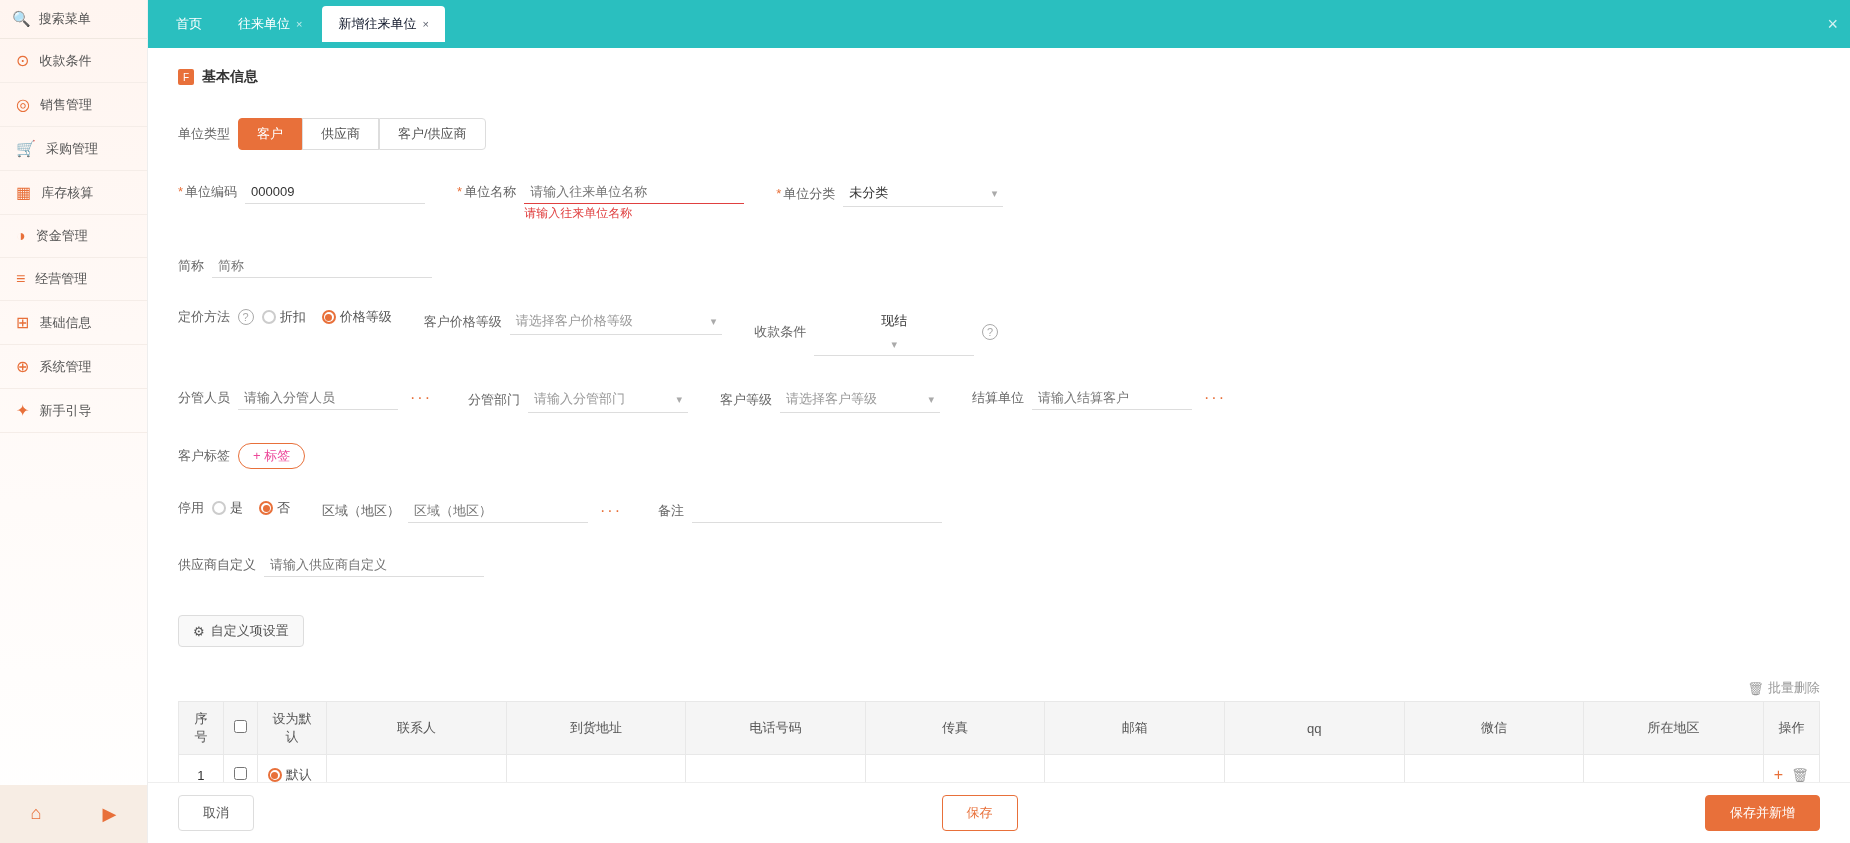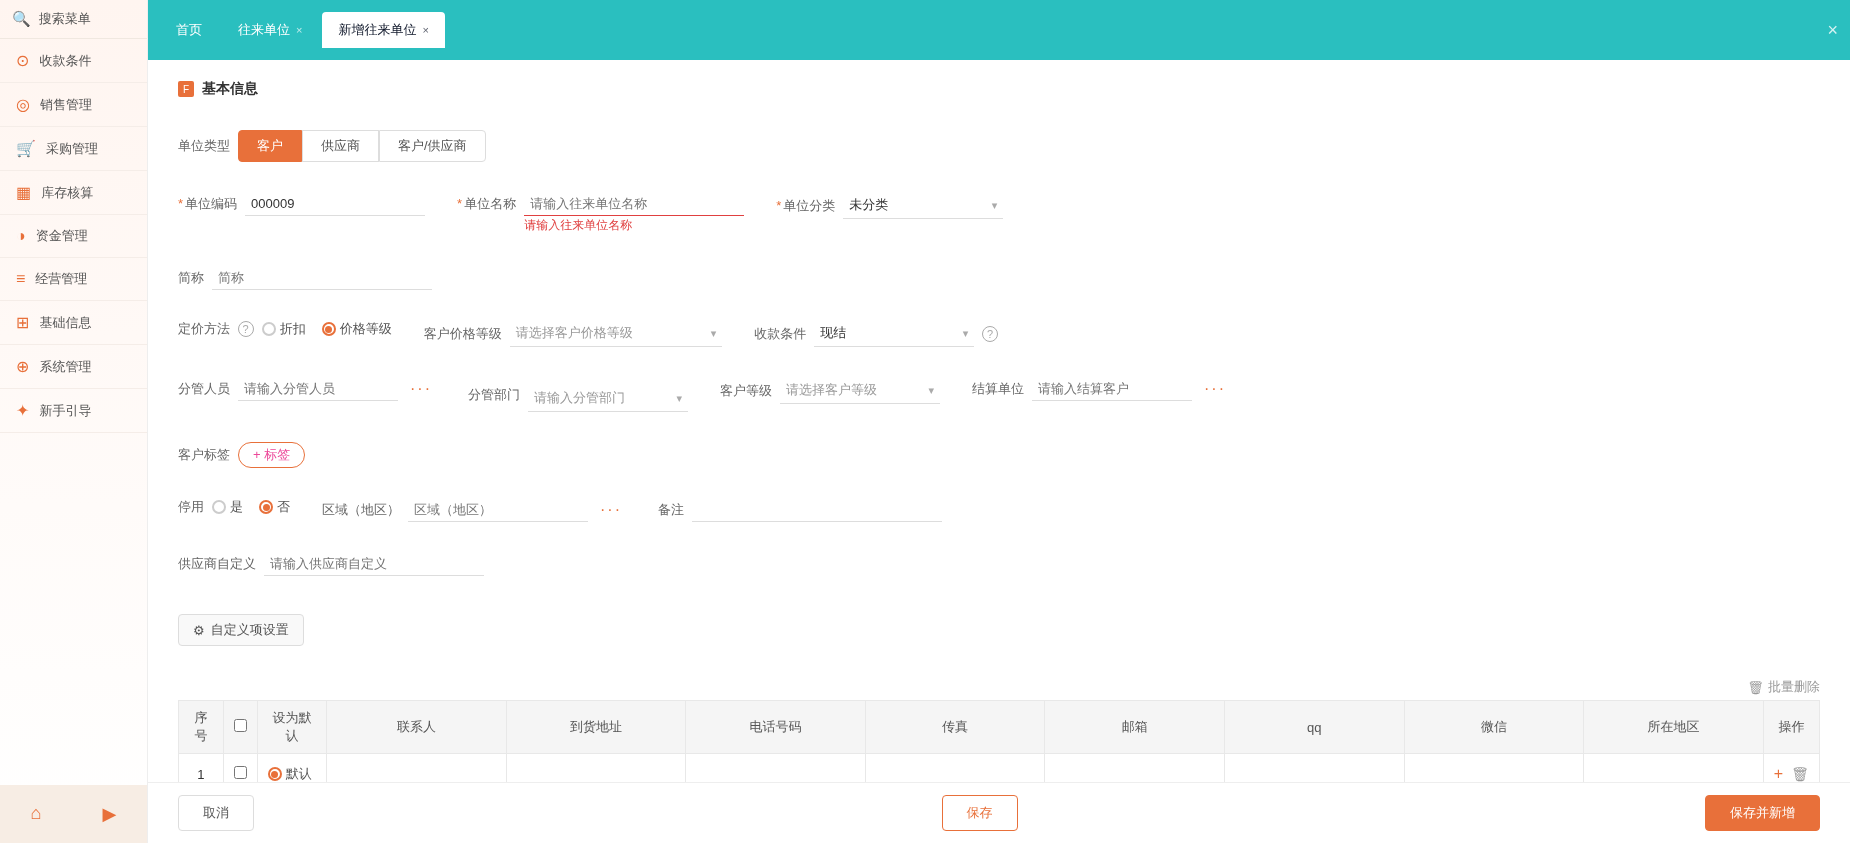--- a/index.html
+++ b/index.html
@@ -43,21 +43,21 @@
       display: flex;
       flex-direction: column;
       overflow: hidden;
     }
 
     
     .tab-bar {
       display: flex;
       align-items: center;
       background: #2abfbf;
-      height: 60px;
+      height: 48px;
       padding: 0 12px;
       gap: 4px;
     }
     .tab {
       display: flex;
       align-items: center;
       padding: 0 16px;
       height: 36px;
       border-radius: 4px 4px 0 0;
       cursor: pointer;
@@ -436,38 +436,38 @@
       <div class="form-group">
         <span class="form-label">客户价格等级</span>
         <div class="form-select" style="min-width:180px;gap:39px;">
           <span class="value" style="color:#999;">请选择客户价格等级</span>
           <span style="flex:1"></span>
           <span class="chevron">▾</span>
         </div>
       </div>
       <div class="form-group">
         <span class="form-label">收款条件</span>
-        <div class="form-select" style="min-width:160px;">
+        <div class="form-select" style="min-width:160px;flex-direction:column;">
           <span class="value">现结</span>
           <span style="flex:1"></span>
           <span class="chevron">▾</span>
         </div>
         <span class="question-icon">?</span>
       </div>
     </div>
 
     <div class="form-row">
       <div class="form-group">
         <span class="form-label">分管人员</span>
         <input class="form-input" style="width: 160px;" placeholder="请输入分管人员">
         <span class="more-btn">···</span>
       </div>
       <div class="form-group">
         <span class="form-label">分管部门</span>
-        <div class="form-select" style="min-width:160px;margin-top:8px;">
+        <div class="form-select" style="min-width:160px;">
           <span style="color:#999;">请输入分管部门</span>
           <span style="flex:1"></span>
           <span class="chevron">▾</span>
         </div>
       </div>
       <div class="form-group">
         <span class="form-label">客户等级</span>
         <div class="form-select" style="min-width:160px;">
           <span style="color:#999;">请选择客户等级</span>
           <span style="flex:1"></span>

